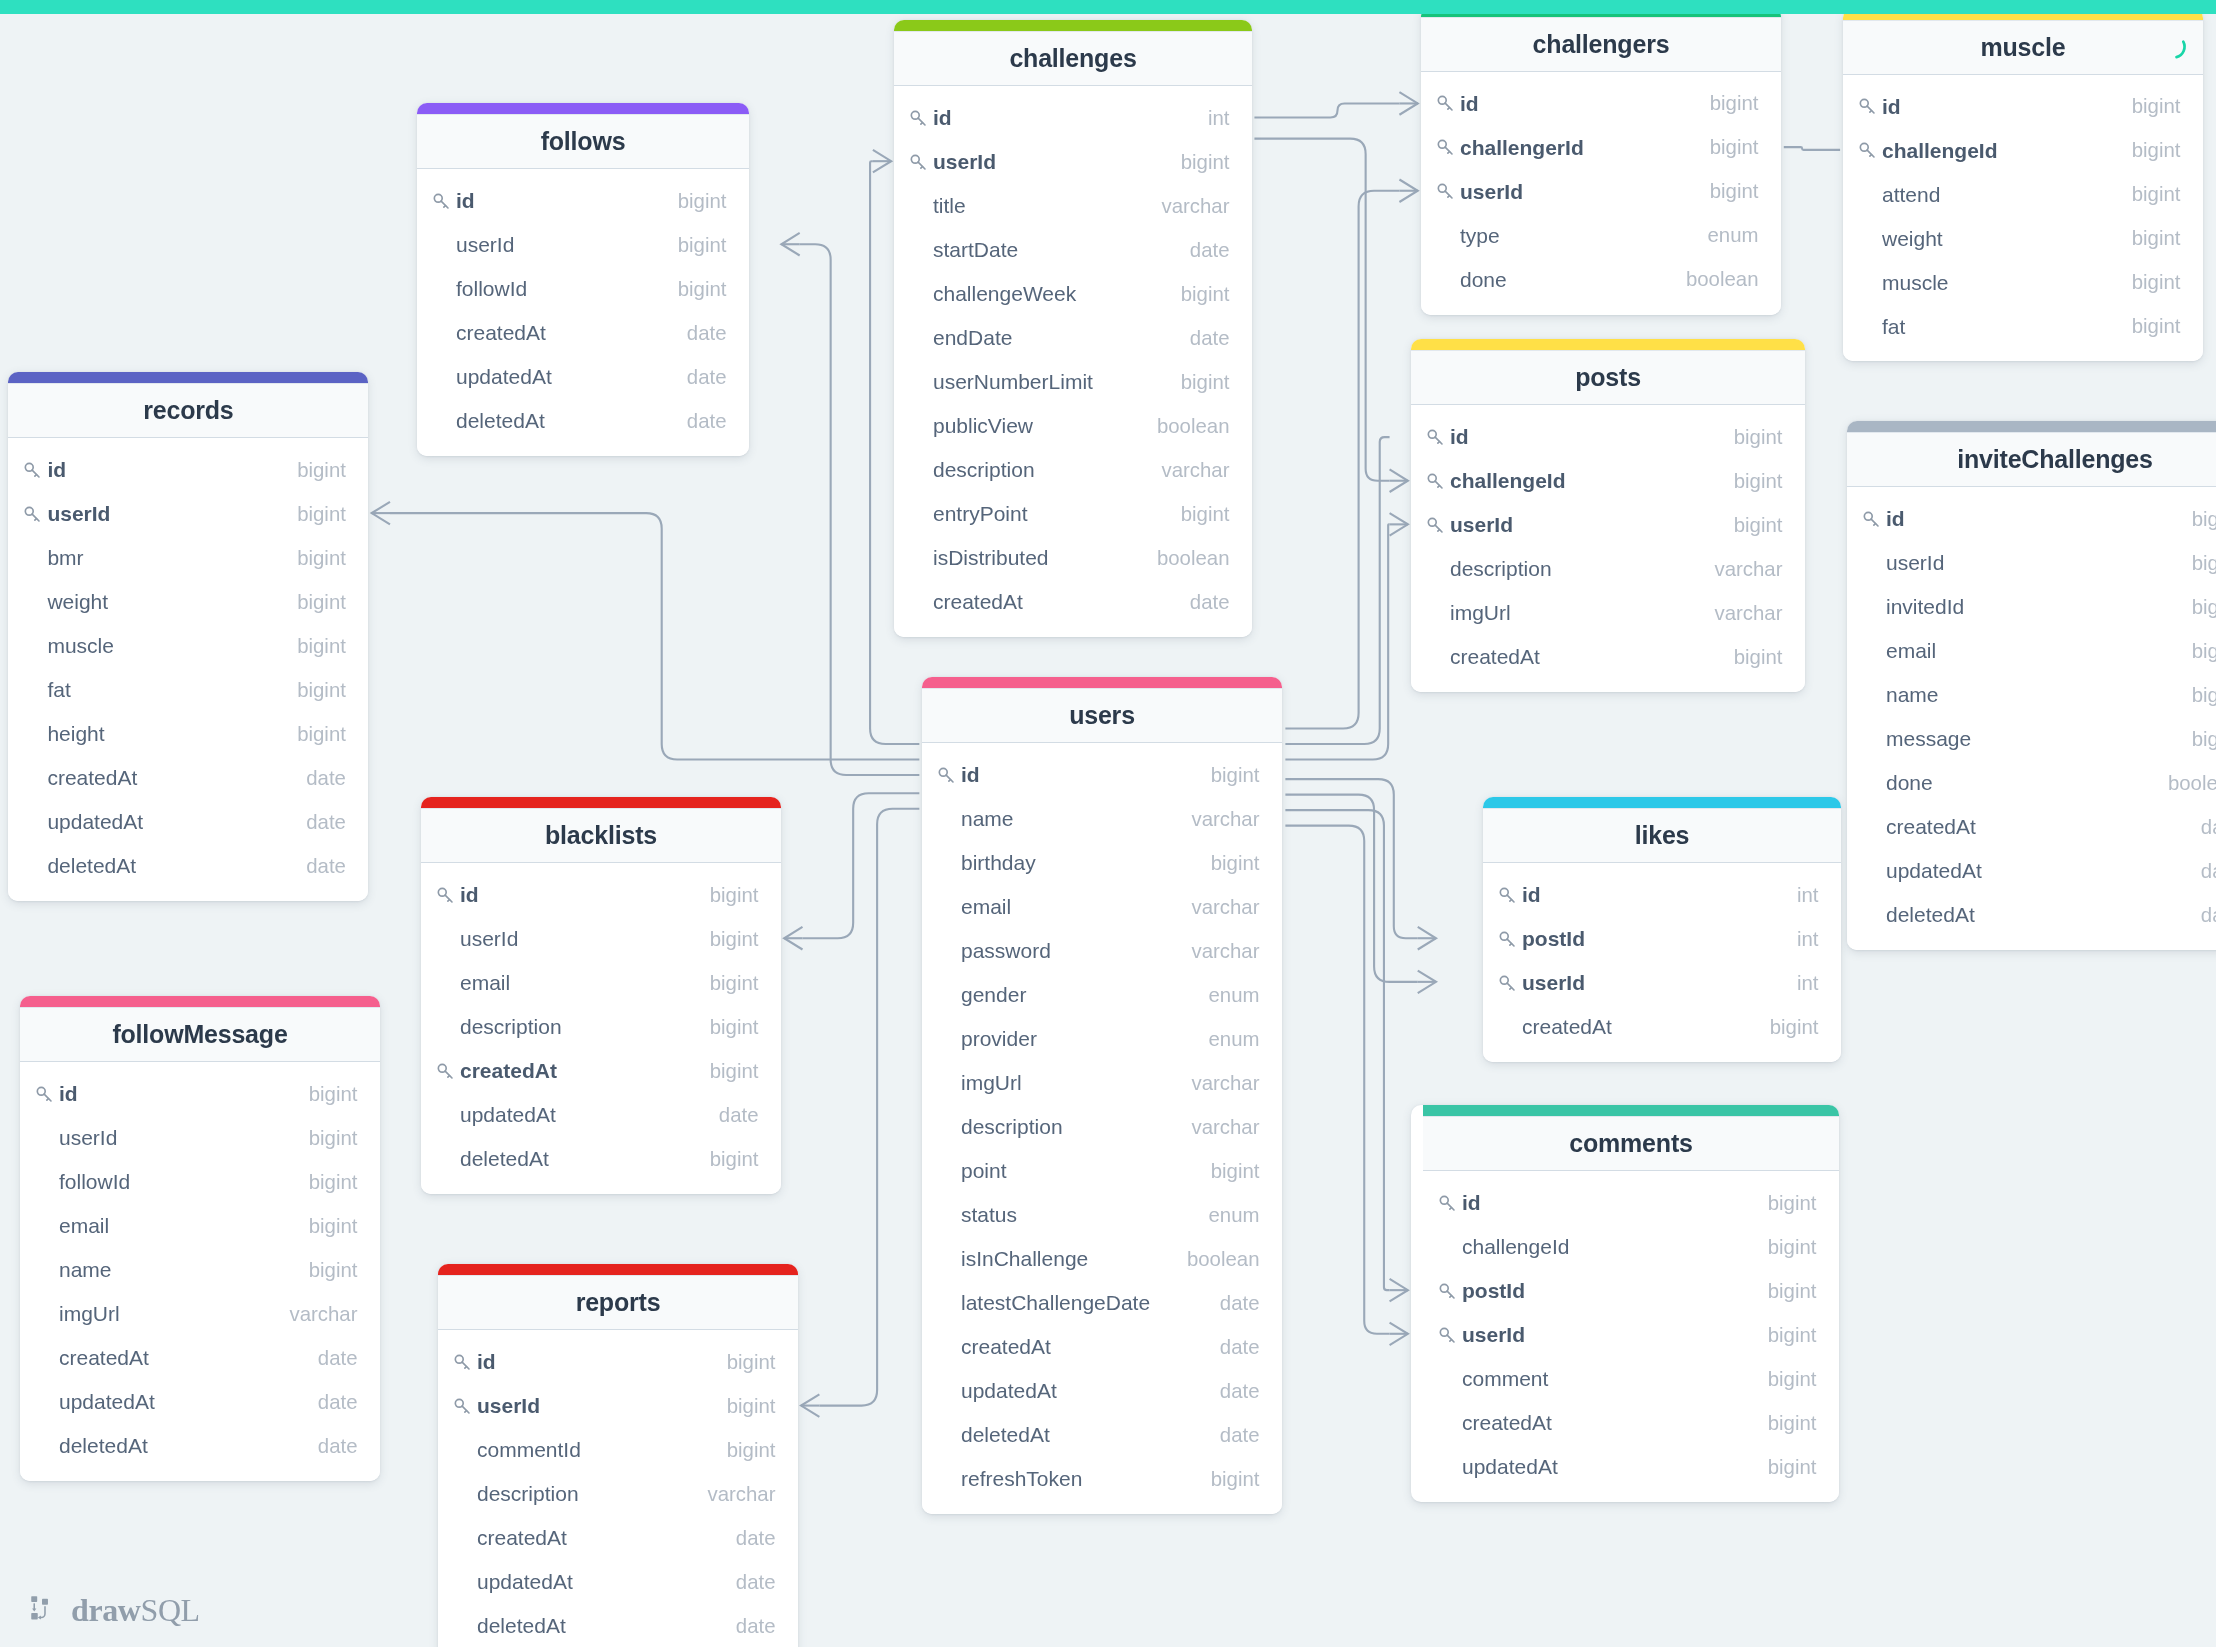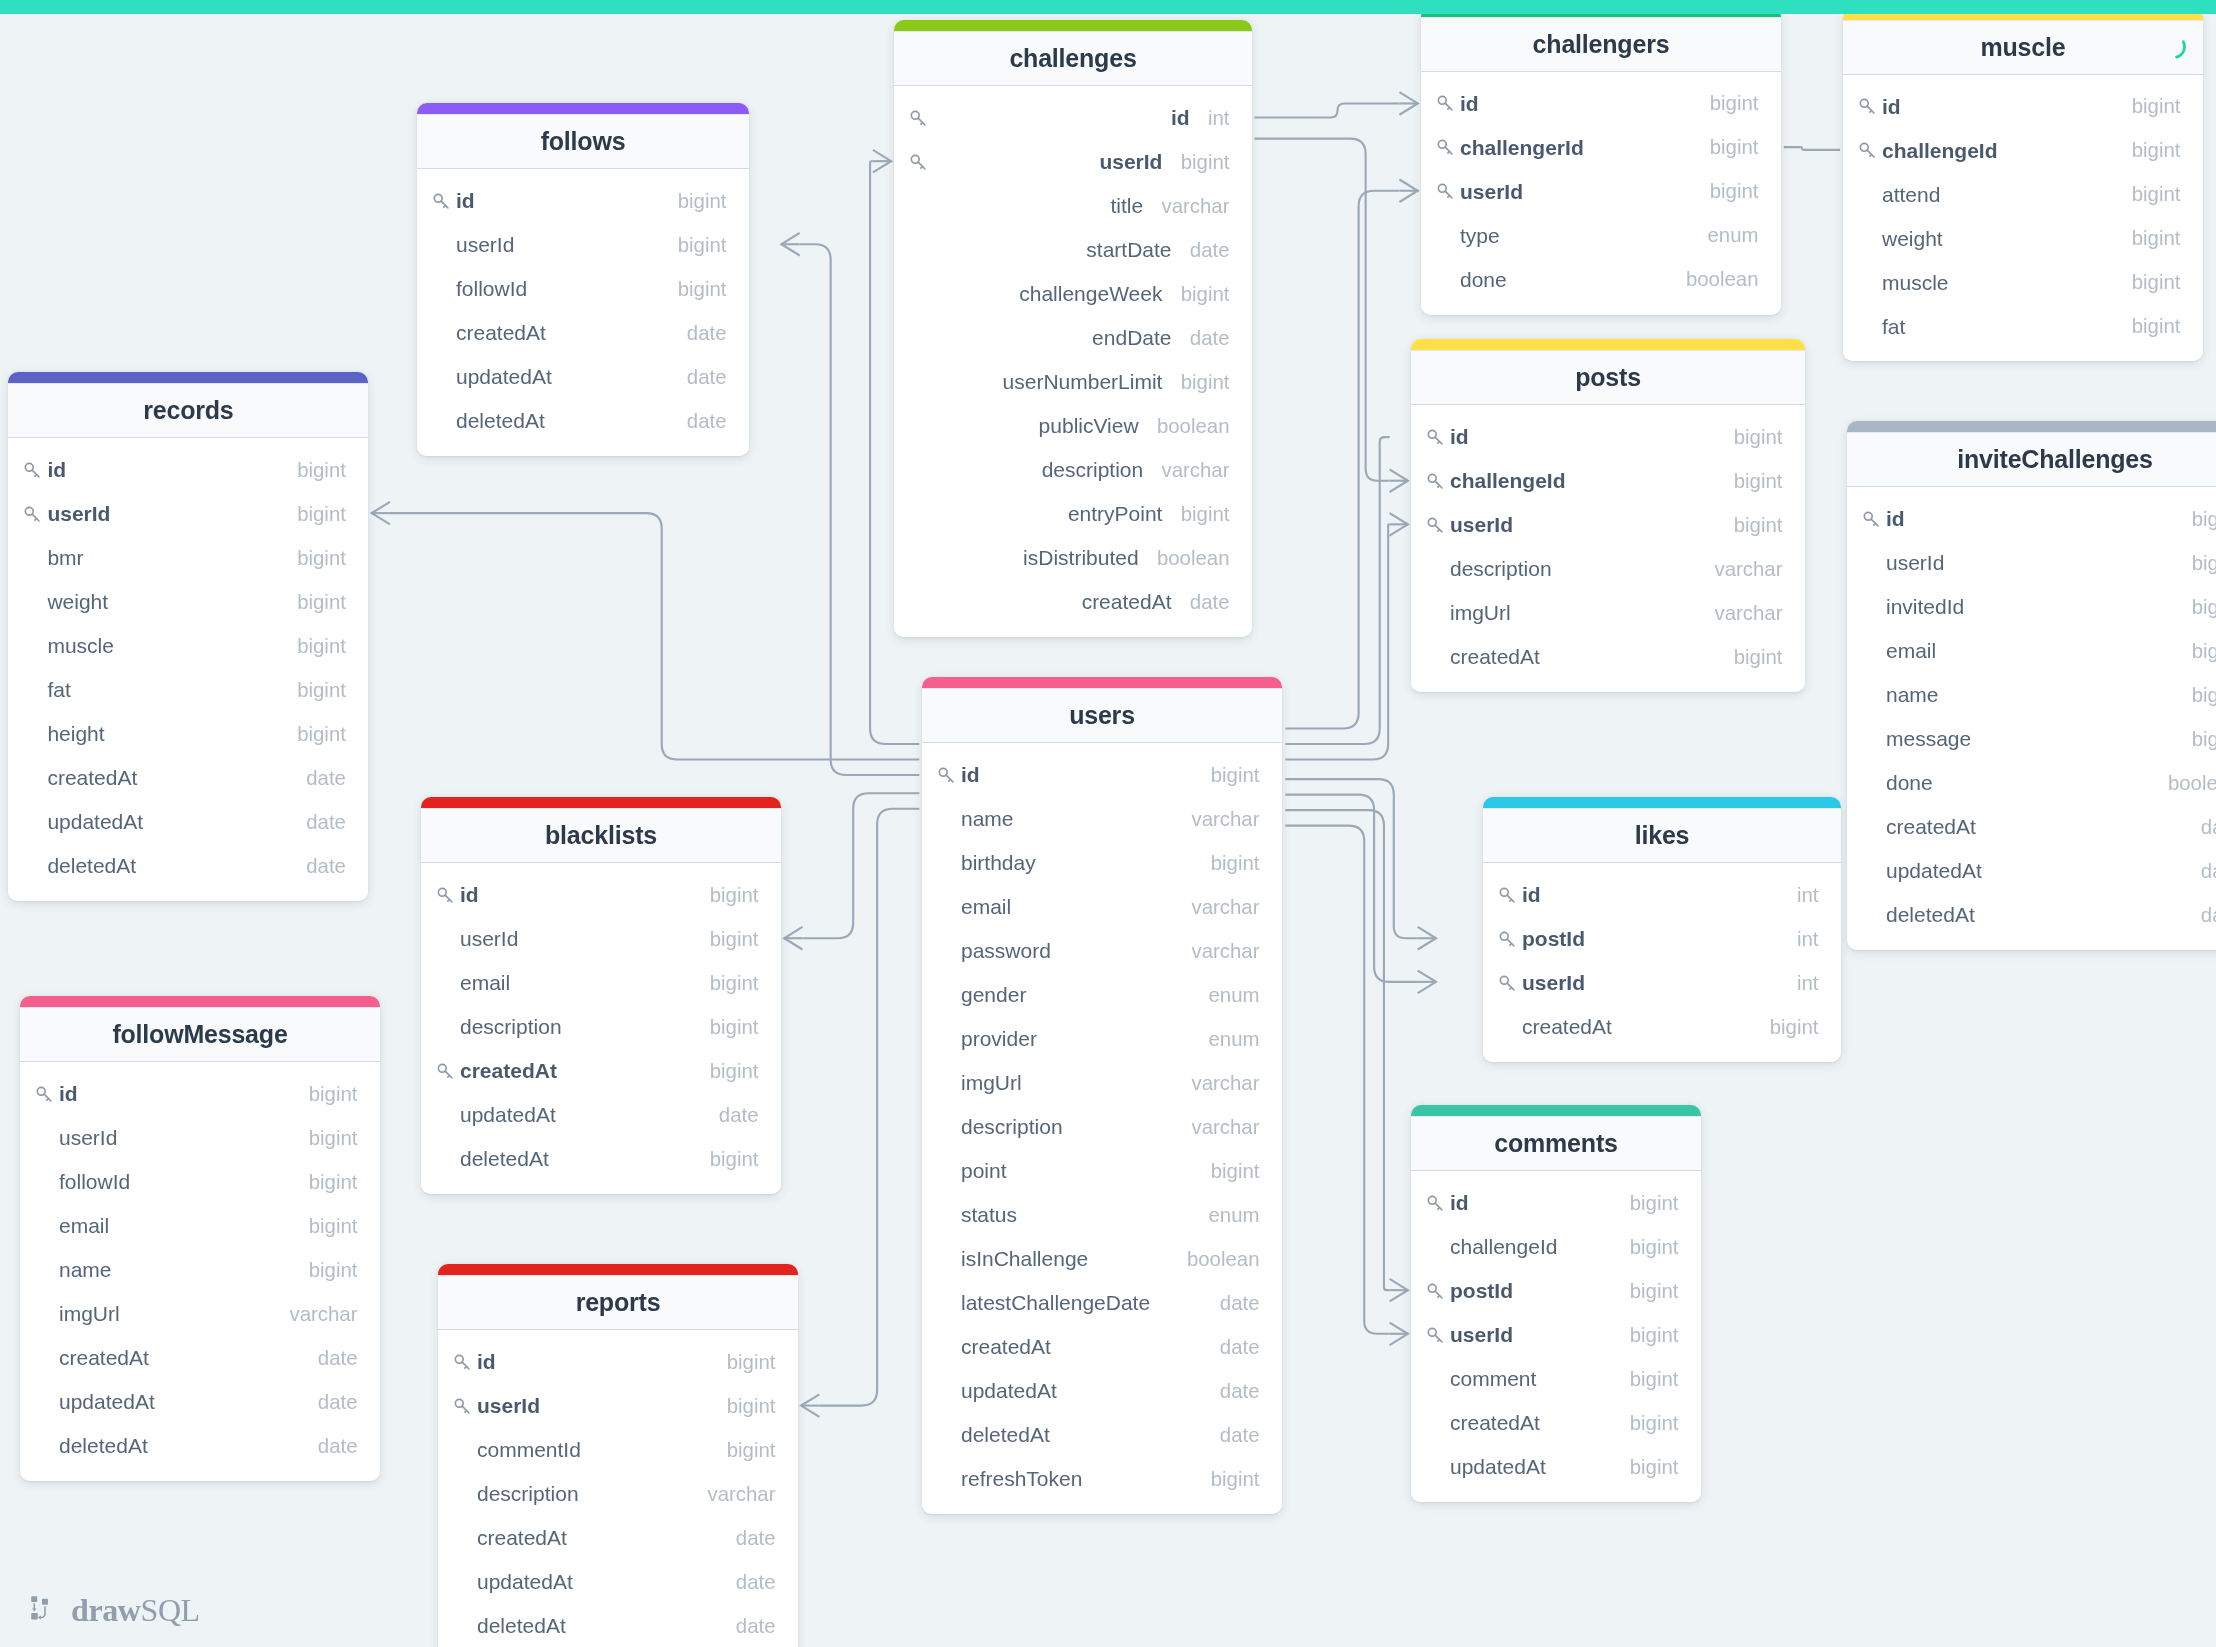--- a/index.html
+++ b/index.html
@@ -165,21 +165,21 @@
             <span class="fname">updatedAt</span>
             <span class="ftype">date</span>
           </div>
           <div class="row">
             <span class="keycell"></span>
             <span class="fname">deletedAt</span>
             <span class="ftype">date</span>
           </div>
         </div>
       </div>
-      <div class="table-card" style="left: 894px; top: 20px; width: 358px; text-align: right;">
+      <div class="table-card" style="left: 894px; top: 20px; width: 358px;">
         <div class="accent" style="background: rgb(139, 201, 25);"></div>
         <div class="table-title">
           <span>challenges</span>
         </div>
         <div class="rows">
           <div class="row pk">
             <span class="keycell">
               <svg class="key-icon" viewBox="0 0 24 24">
                 <g fill="none" stroke="#8e9aa8" stroke-width="1.9" stroke-linecap="round" stroke-linejoin="round">
                   <circle cx="8.3" cy="8.3" r="4.5"></circle>
@@ -718,21 +718,21 @@
             <span class="fname">userId</span>
             <span class="ftype">int</span>
           </div>
           <div class="row">
             <span class="keycell"></span>
             <span class="fname">createdAt</span>
             <span class="ftype">bigint</span>
           </div>
         </div>
       </div>
-      <div class="table-card" style="left: 1411px; top: 1105px; width: 290px;">
+      <div class="table-card" style="left: 1411px; top: 1105px; width: 428px; padding-left: 12px;">
         <div class="accent" style="background: rgb(58, 197, 166);"></div>
         <div class="table-title">
           <span>comments</span>
         </div>
         <div class="rows">
           <div class="row pk">
             <span class="keycell">
               <svg class="key-icon" viewBox="0 0 24 24">
                 <g fill="none" stroke="#8e9aa8" stroke-width="1.9" stroke-linecap="round" stroke-linejoin="round">
                   <circle cx="8.3" cy="8.3" r="4.5"></circle>

